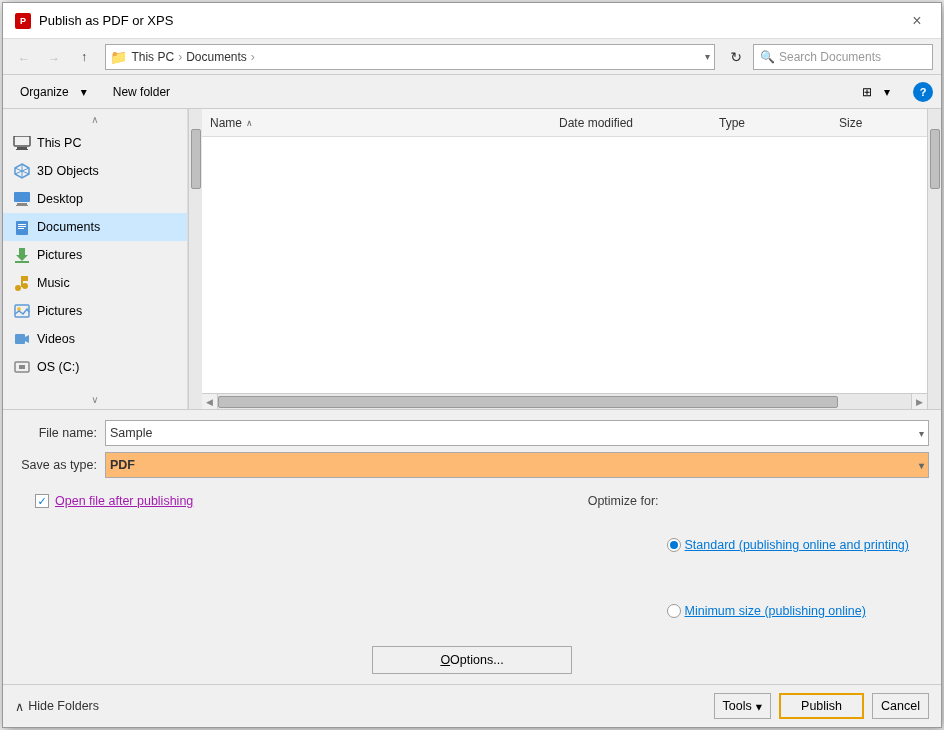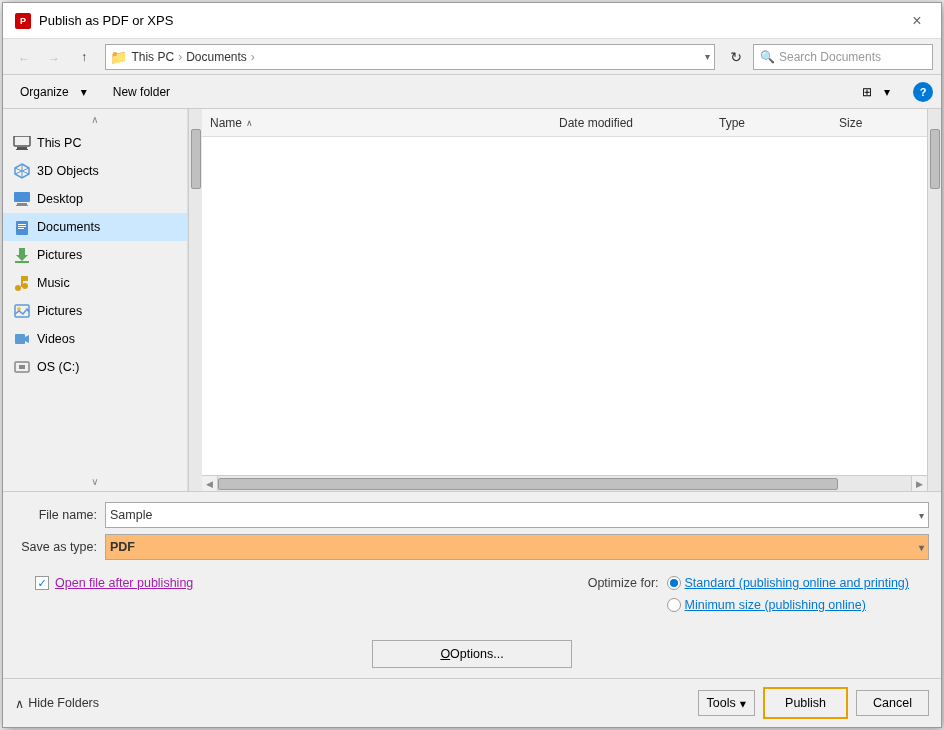--- a/index.html
+++ b/index.html
@@ -391,20 +391,21 @@
     .optimize-section {
       display: flex;
       flex-direction: column;
       gap: 8px;
     }
     .optimize-row {
       display: flex;
       align-items: center;
       gap: 4px;
       font-size: 12.5px;
+      margin-top: 44px;
     }
     .radio {
       width: 14px;
       height: 14px;
       border: 1px solid #999;
       border-radius: 50%;
       background: white;
       display: flex;
       align-items: center;
       justify-content: center;
@@ -456,31 +457,31 @@
       padding: 0 8px;
       border: 1px solid #aaa;
       background: #f0f0f0;
       font-size: 12.5px;
       cursor: pointer;
       display: flex;
       align-items: center;
       gap: 4px;
     }
     .publish-btn {
-      height: 32px;
+      height: 26px;
       padding: 0 20px;
       border: 2px solid #e8a000;
       background: #f0f0f0;
       font-size: 12.5px;
       cursor: pointer;
       font-weight: normal;
     }
     .cancel-btn {
       height: 26px;
-      padding: 0 16px;
+      padding: 0 8px;
       border: 1px solid #aaa;
       background: #f0f0f0;
       font-size: 12.5px;
       cursor: pointer;
     }
   </style>
 </head>
 <body>
 
 <div class="dialog">

